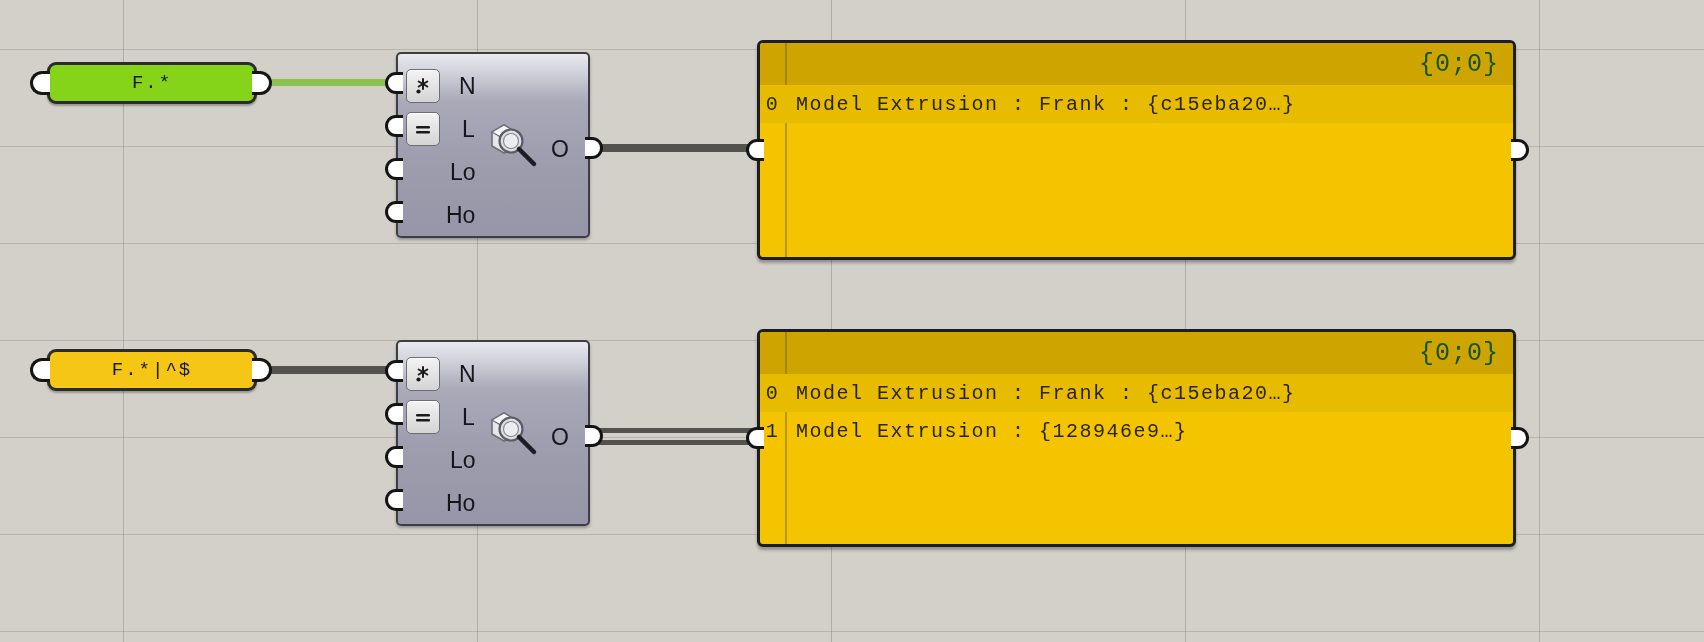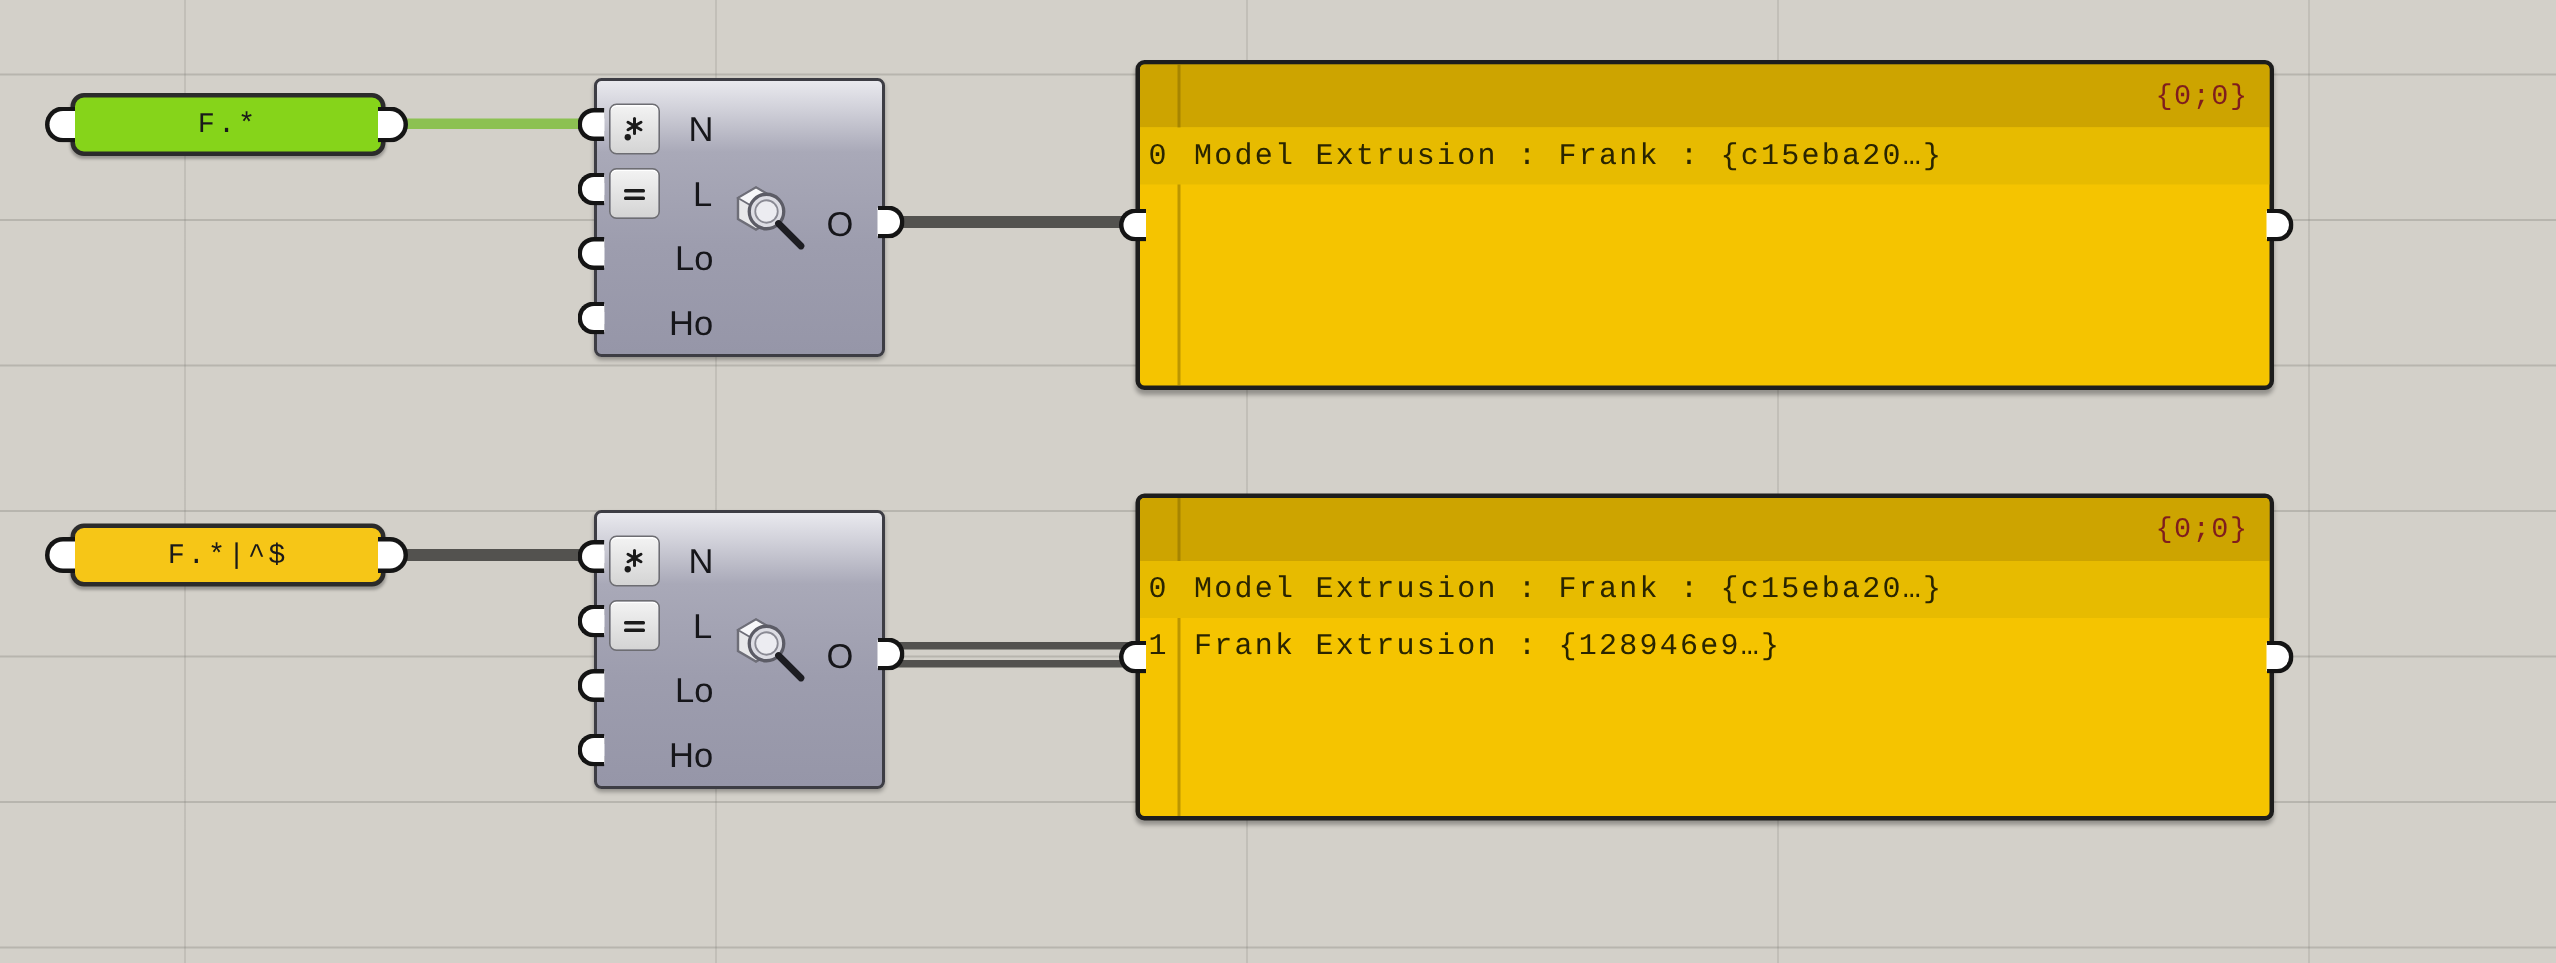--- a/index.html
+++ b/index.html
@@ -107,21 +107,21 @@
   }
   .panel-head{
     position:relative;
     background:#cda400;
     height:42px;
     display:flex;align-items:center;justify-content:flex-end;
     padding-right:14px;
     box-sizing:border-box;
   }
   .panel-head .path{
-    font-size:19px;color:#7f1d1d;letter-spacing:1px;
+    font-size:25px;color:#14532d;letter-spacing:1px;
   }
   .gutter{
     position:absolute;left:25px;top:0;bottom:0;width:2px;
     background:rgba(120,95,0,.45);
   }
   .rows{position:relative;}
   .row{
     display:flex;align-items:center;
     height:38px;
     font-size:20px;
@@ -277,18 +277,18 @@
     <span class="path">{0;0}</span>
   </div>
   <div class="gutter"></div>
   <div class="rows">
     <div class="row alt">
       <span class="idx">0</span>
       <span class="txt">Model Extrusion : Frank : {c15eba20…}</span>
     </div>
     <div class="row">
       <span class="idx">1</span>
-      <span class="txt">Frank Extrusion : {128946e9…}</span>
+      <span class="txt">Model Extrusion : {128946e9…}</span>
     </div>
   </div>
 </div>
 <div class="pnub in" style="left:746px;top:427px;"></div>
 <div class="pnub out" style="left:1511px;top:427px;"></div>
 
 </body></html>

